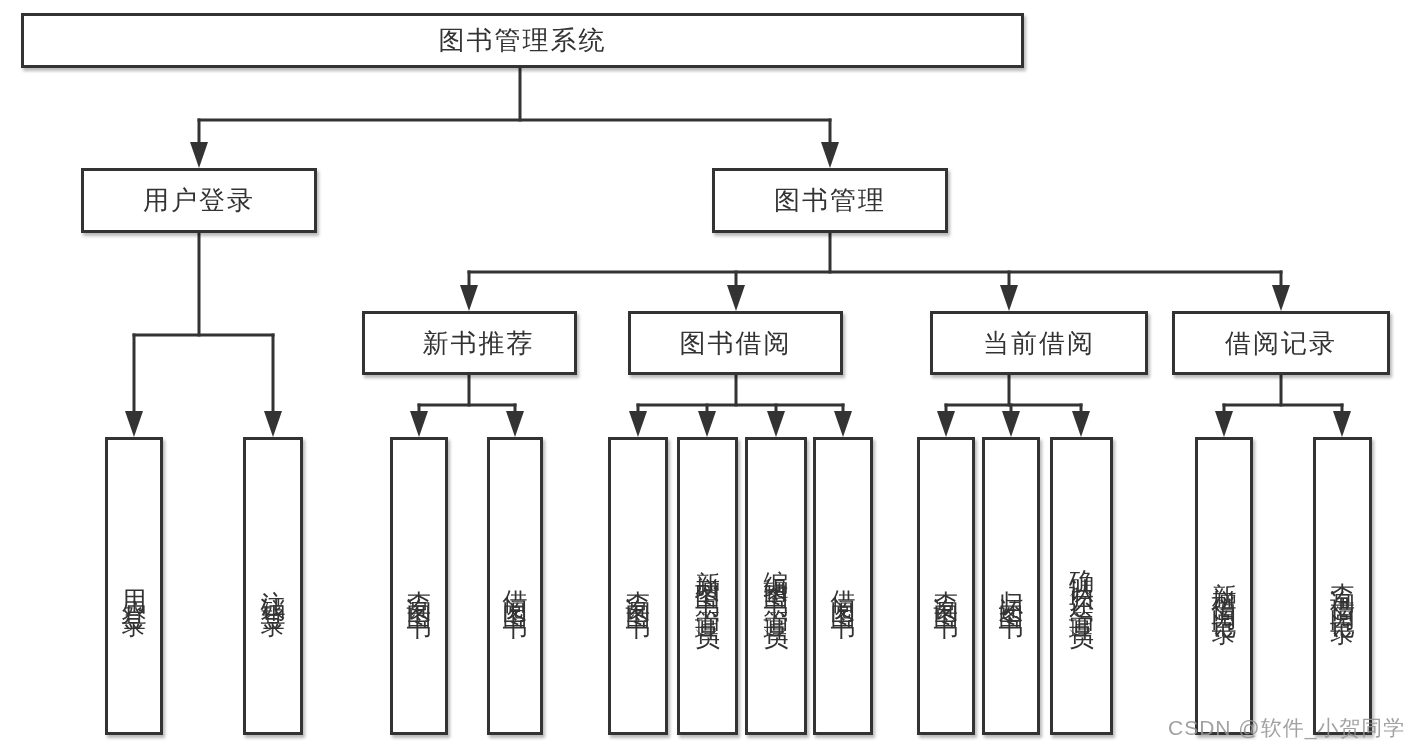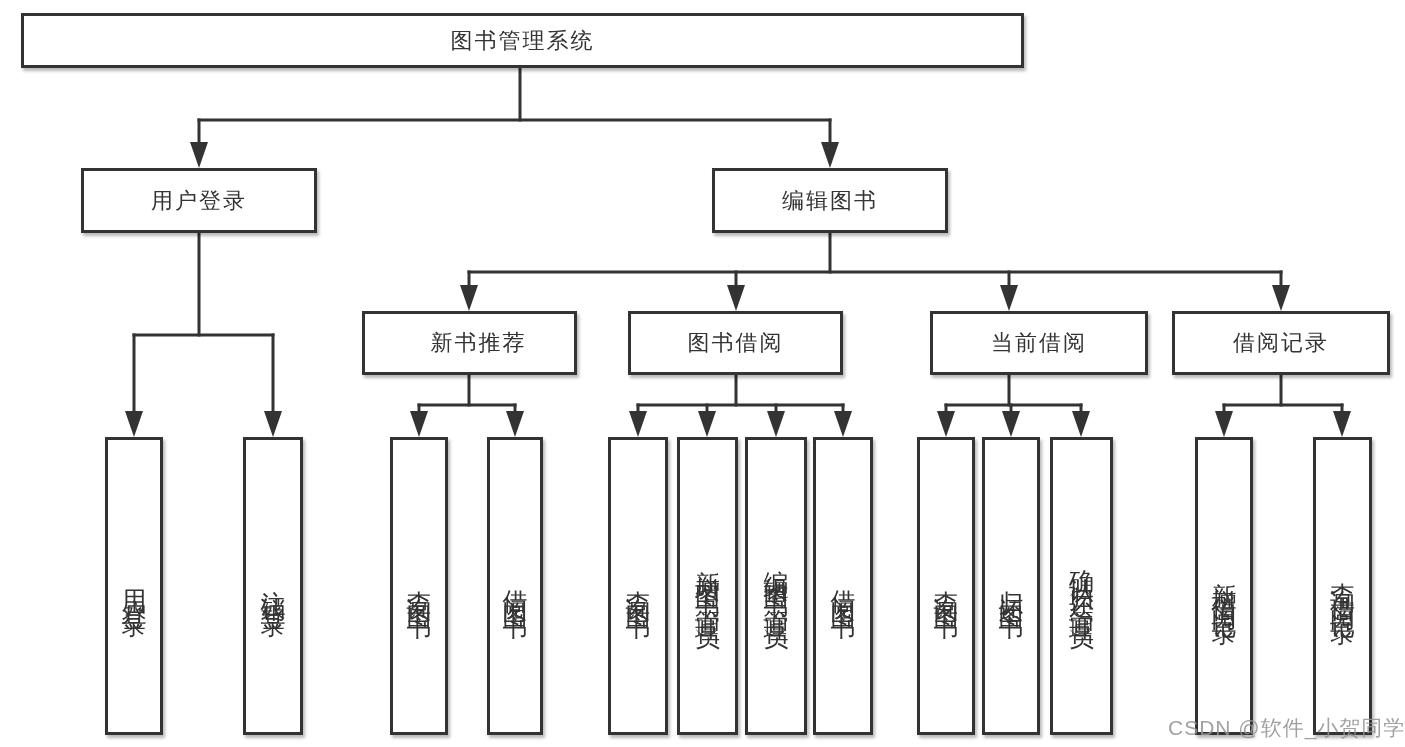--- a/index.html
+++ b/index.html
@@ -26,21 +26,21 @@
     background: #ffffff;
     border: 3px solid #333333;
     box-sizing: border-box;
     display: flex;
     align-items: center;
     justify-content: center;
     color: #333333;
     box-shadow: 2px 3px 3px rgba(0,0,0,0.28);
     z-index: 2;
   }
-  .node.h { font-size: 22px; letter-spacing: 2px; }
+  .node.h { font-size: 26px; letter-spacing: 2px; }
   .node.h .label { white-space: nowrap; }
   .node.v .label {
     writing-mode: vertical-lr;
     text-orientation: mixed;
     font-size: 25px;
     letter-spacing: 8px;
     line-height: 1;
   }
   .watermark {
     position: absolute;
@@ -134,21 +134,21 @@
   </svg>
 
   <div class="node h" style="left:21px; top:13px; width:1003px; height:55px;">
     <span class="label">图书管理系统</span>
   </div>
 
   <div class="node h" style="left:81px; top:168px; width:236px; height:65px;">
     <span class="label">用户登录</span>
   </div>
   <div class="node h" style="left:712px; top:168px; width:236px; height:65px;">
-    <span class="label">编辑图书</span>
+    <span class="label">图书管理</span>
   </div>
 
   <div class="node h" style="left:362px; top:311px; width:215px; height:64px;padding-left:18px;">
     <span class="label">新书推荐</span>
   </div>
   <div class="node h" style="left:628px; top:311px; width:215px; height:64px;">
     <span class="label">图书借阅</span>
   </div>
   <div class="node h" style="left:930px; top:311px; width:218px; height:64px;">
     <span class="label">当前借阅</span>

